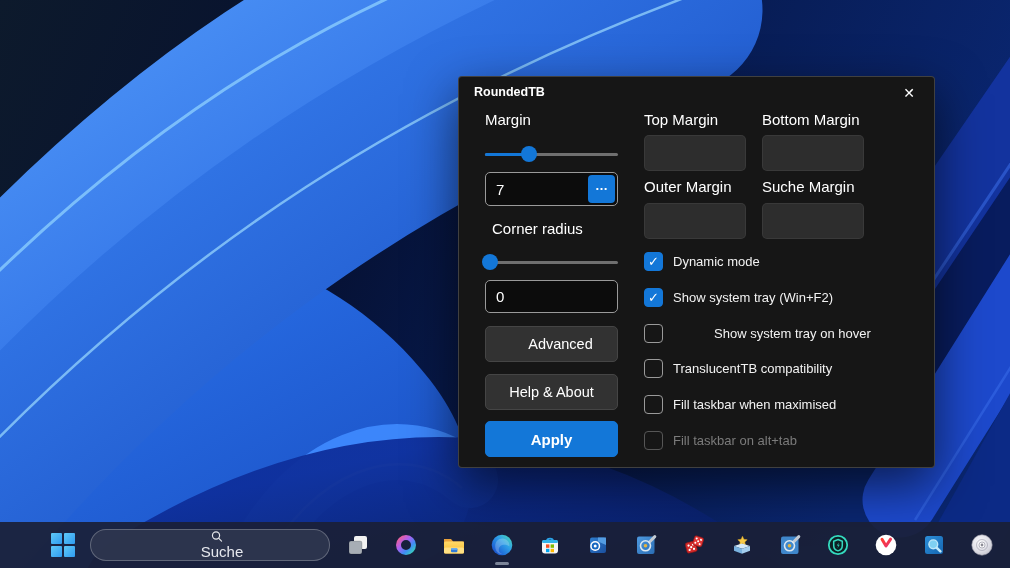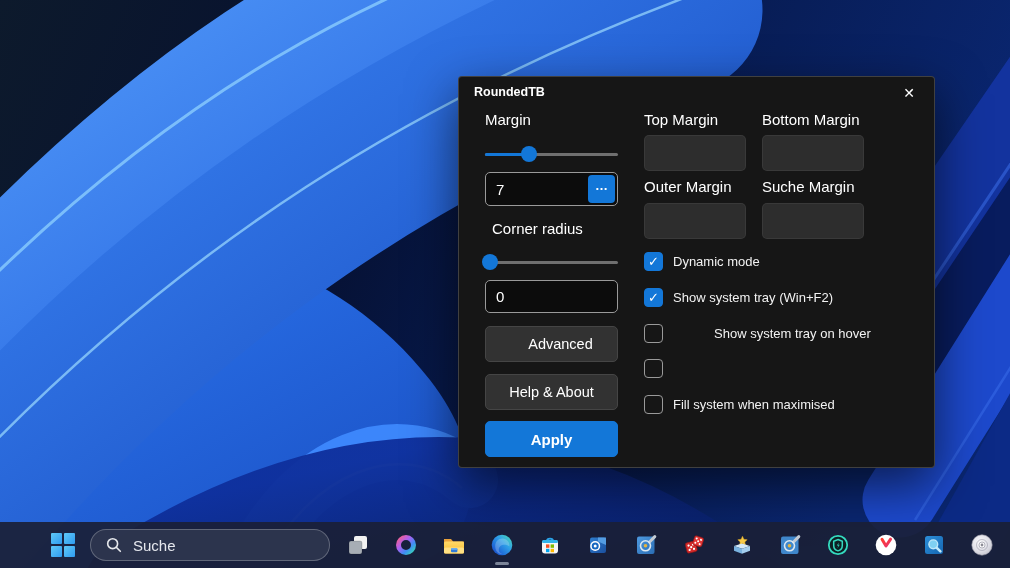--- a/index.html
+++ b/index.html
@@ -80,21 +80,21 @@
   
   .taskbar{
     position:absolute;left:0;right:0;bottom:0;height:46px;
     background:rgba(26,32,54,0.92);
     display:flex;align-items:center;
   }
   .start-btn{margin-left:49px;width:28px;height:28px;display:flex;align-items:center;justify-content:center;background:none;border:none;padding:0;}
   .search-box{
     margin-left:13px;width:240px;height:32px;border-radius:16px;
     background:rgba(47,55,80,0.88);border:1px solid rgba(255,255,255,.25);
-    display:flex;align-items:center;box-sizing:border-box;padding-left:14px;
+    display:flex;align-items:center;box-sizing:border-box;padding-left:14px;flex-direction:column;
   }
   .search-text{margin-left:10px;font-size:15px;color:#e6e8ee;}
   .tb-icons{display:flex;align-items:center;gap:22px;margin-left:15px;}
   .tb-icon{position:relative;width:26px;height:26px;display:flex;align-items:center;justify-content:center;background:none;border:none;padding:0;}
   .tb-icon svg{display:block;}
   .run-dot{position:absolute;bottom:-7px;left:50%;width:14px;height:3px;margin-left:-7px;border-radius:2px;background:rgba(205,215,230,.55);}
 </style>
 </head>
 <body>
 
@@ -208,24 +208,29 @@
           <span class="cb-check">✓</span>
         </span>
       <span class="cb-label">Show system tray (Win+F2)</span>
     </div>
     <div class="cb-row" style="top:246px;gap:41px;">
       <span class="cb-box"></span>
       <span class="cb-label">Show system tray on hover</span>
     </div>
     <div class="cb-row" style="top:281px;">
       <span class="cb-box"></span>
+      <span class="cb-label">TranslucentTB compatibility</span>
     </div>
     <div class="cb-row" style="top:317px;">
       <span class="cb-box"></span>
-      <span class="cb-label">Fill system when maximised</span>
+      <span class="cb-label">Fill taskbar when maximised</span>
+    </div>
+    <div class="cb-row disabled" style="top:353px;">
+      <span class="cb-box"></span>
+      <span class="cb-label">Fill taskbar on alt+tab</span>
     </div>
   </div>
 
   <div class="taskbar">
     <button class="start-btn">
       <svg width="26" height="26" viewBox="0 0 26 26">
         <defs>
             <linearGradient id="winG" x1="0" y1="0" x2="1" y2="1">
           <stop offset="0" stop-color="#5fc9f8"></stop>
               <stop offset="1" stop-color="#2f9bf0"></stop>

